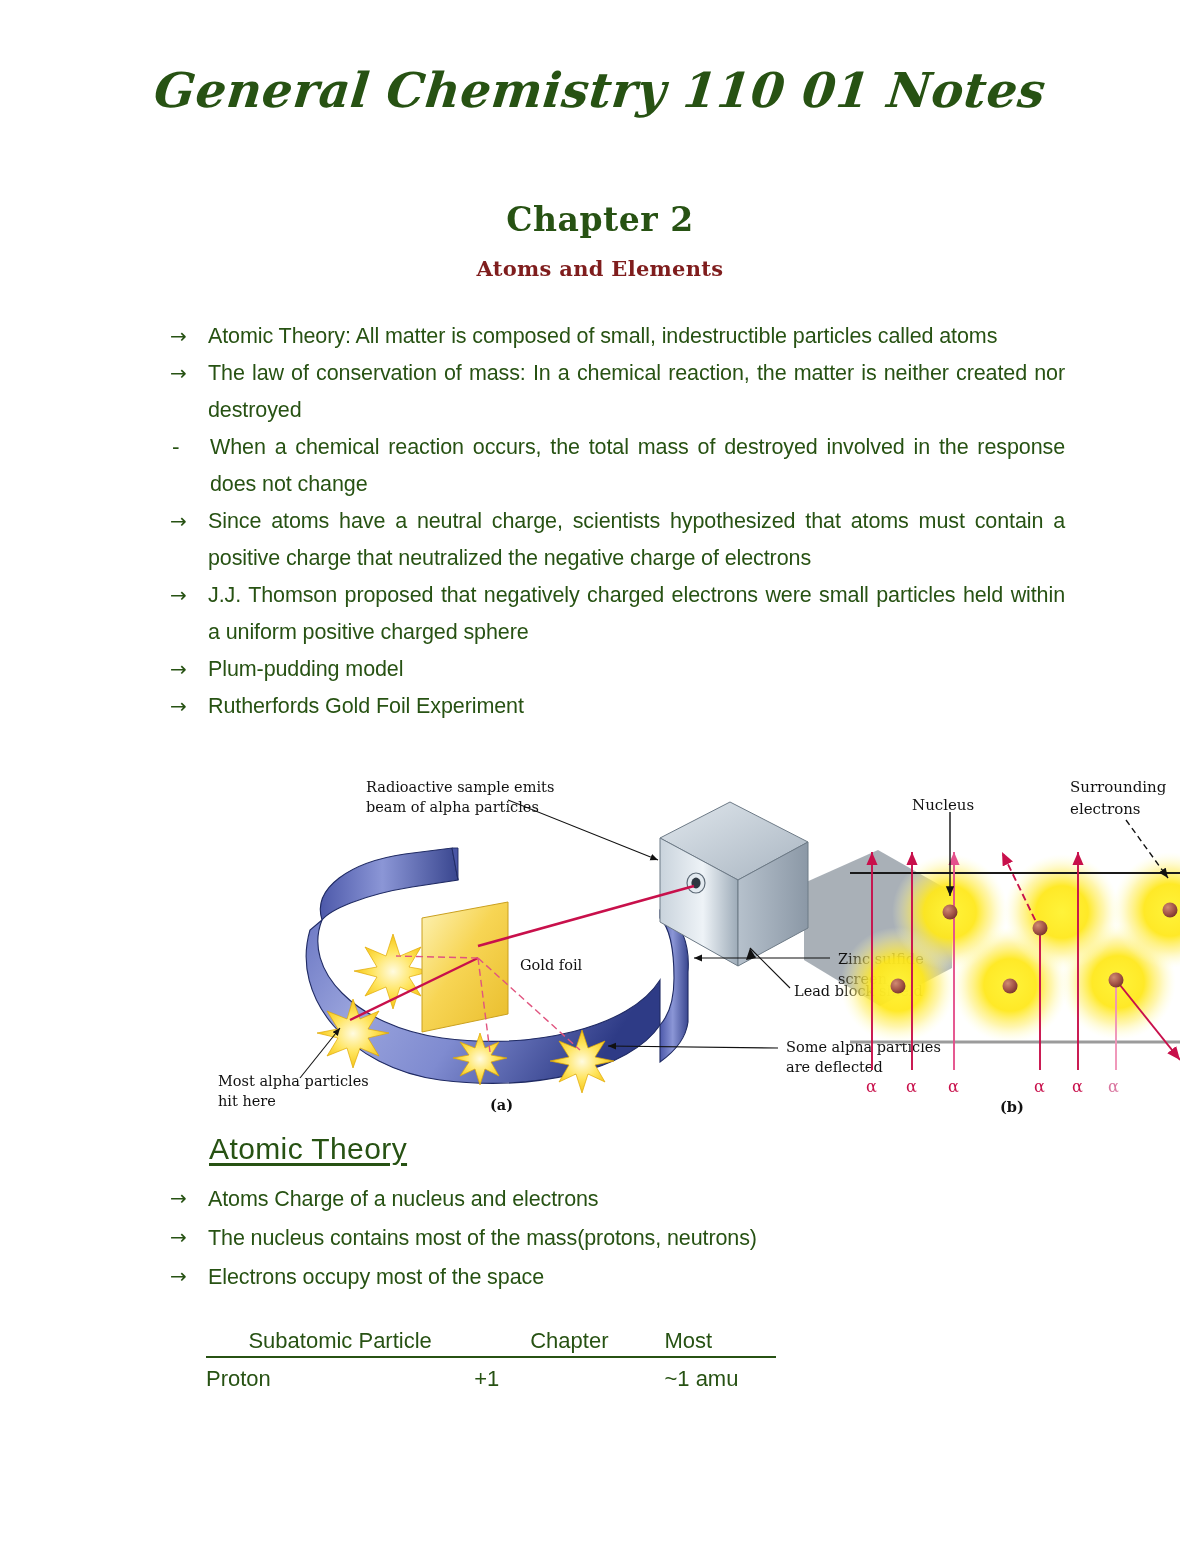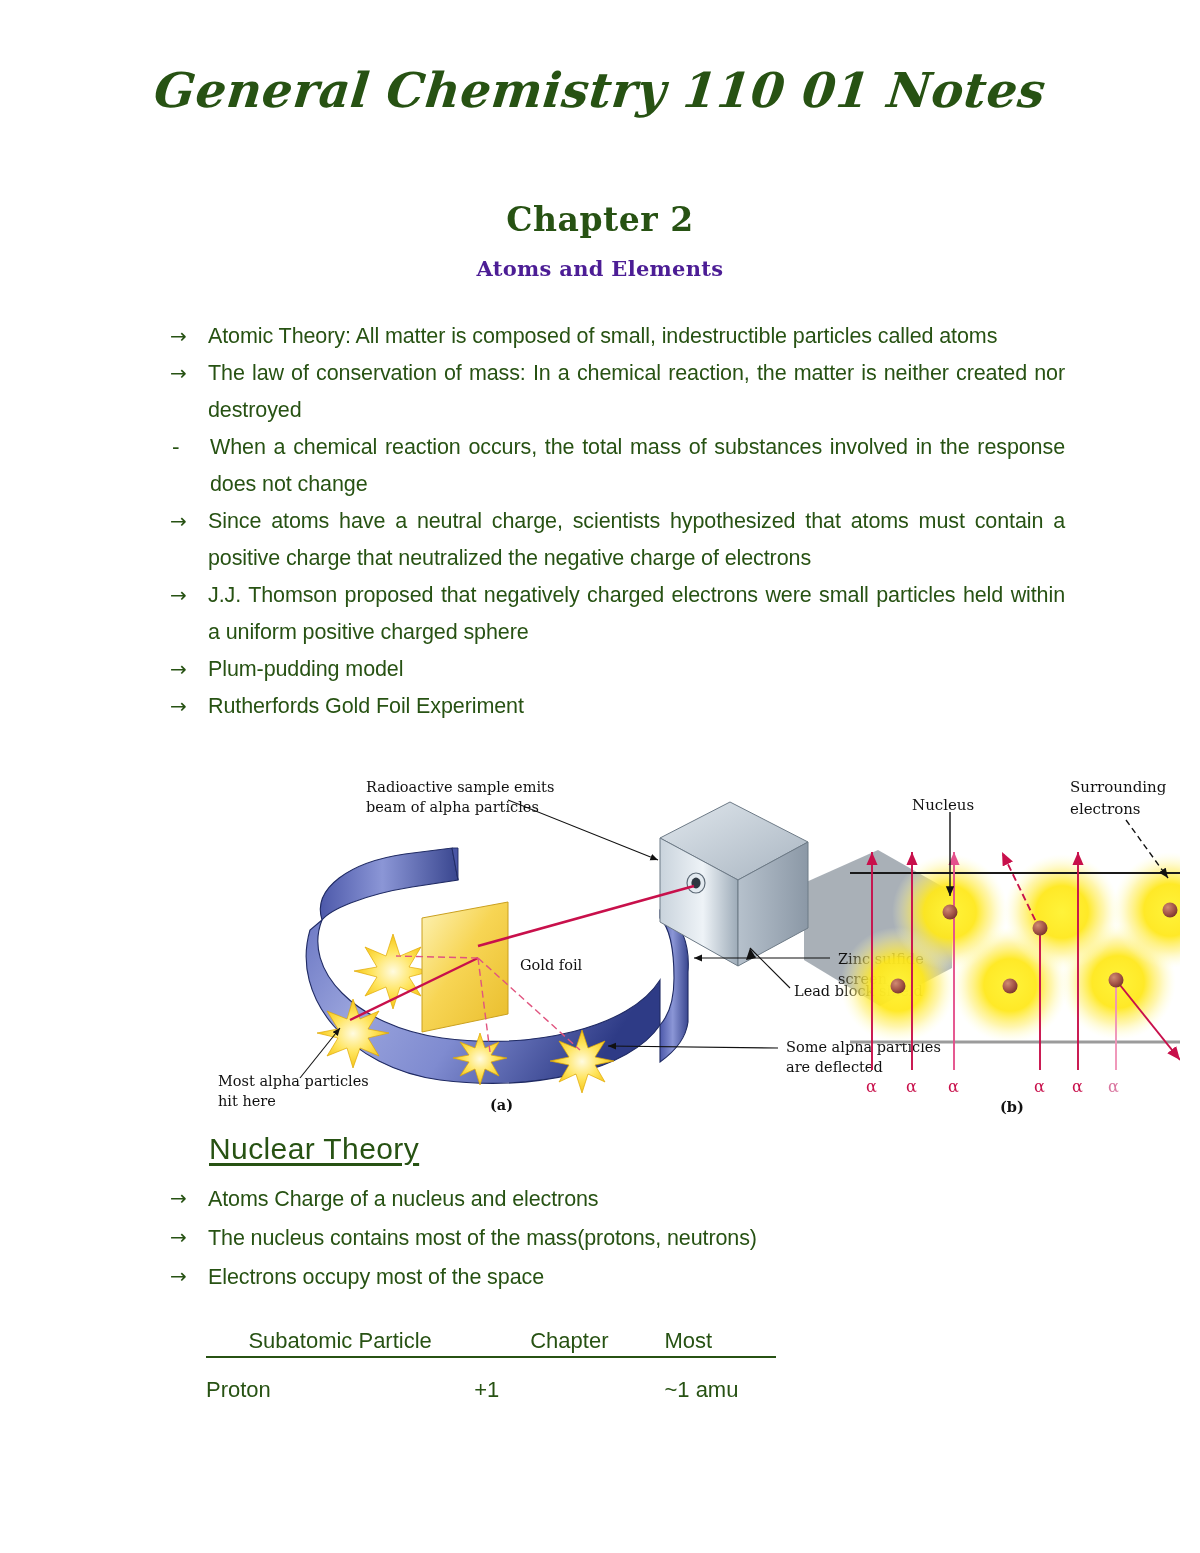--- a/index.html
+++ b/index.html
@@ -53,21 +53,21 @@
   }
   .chapter-subtitle {
     position: absolute;
     top: 256px;
     left: 0;
     width: 1200px;
     text-align: center;
     font-family: "DejaVu Serif", serif;
     font-weight: bold;
     font-size: 21px;
-    color: #4c1d95;
+    color: #7f1d1d;
     letter-spacing: 0.3px;
   }
 
   
   .bullet-list {
     position: absolute;
     top: 318px;
     left: 170px;
     width: 895px;
   }
@@ -143,21 +143,21 @@
   }
   .particle-table th {
     text-align: center;
     font-weight: normal;
     padding: 0 0 2px 0;
     border-bottom: 2px solid #275213;
   }
   .particle-table th.c-charge { padding-left: 0px; }
   .particle-table th.c-mass  { text-align: left; }
   .particle-table td {
-    padding: 19px 0 0 0;
+    padding: 8px 0 0 0;
     vertical-align: top;
   }
   .col-particle { width: 290px; }
   .col-charge   { width: 205px; }
   .col-mass     { width: 120px; }
 </style>
 </head>
 <body>
 
 <div class="page">
@@ -174,21 +174,21 @@
       <span class="bullet-text">Atomic Theory: All matter is composed of small, indestructible particles called atoms</span>
     </div>
 
     <div class="bullet-row">
       <span class="bullet-mark">→</span>
       <span class="bullet-text">The law of conservation of mass: In a chemical reaction, the matter is neither created nor destroyed</span>
     </div>
 
     <div class="bullet-row">
       <span class="bullet-mark dash">-</span>
-      <span class="bullet-text">When a chemical reaction occurs, the total mass of substances involved in the response does not change</span>
+      <span class="bullet-text">When a chemical reaction occurs, the total mass of destroyed involved in the response does not change</span>
     </div>
 
     <div class="bullet-row">
       <span class="bullet-mark">→</span>
       <span class="bullet-text">Since atoms have a neutral charge, scientists hypothesized that atoms must contain a positive charge that neutralized the negative charge of electrons</span>
     </div>
 
     <div class="bullet-row">
       <span class="bullet-mark">→</span>
       <span class="bullet-text">J.J. Thomson proposed that negatively charged electrons were small particles held within a uniform positive charged sphere</span>
@@ -377,21 +377,21 @@
         <text x="258" y="322" font-family="DejaVu Serif, serif" font-size="16" fill="#d9759f">α</text>
 
         <text x="62" y="40" font-family="DejaVu Serif, serif" font-size="15" fill="#111111">Nucleus</text>
         <text x="220" y="22" font-family="DejaVu Serif, serif" font-size="15" fill="#111111">Surrounding</text>
         <text x="220" y="44" font-family="DejaVu Serif, serif" font-size="15" fill="#111111">electrons</text>
         <text x="150" y="342" font-family="DejaVu Serif, serif" font-size="14.5" font-weight="bold" fill="#111111">(b)</text>
       </g>
     </svg>
   </div>
 
-  <div class="section-heading">Nuclear Theory</div>
+  <div class="section-heading">Atomic Theory</div>
 
   <div class="nt-list">
     <div class="bullet-row">
       <span class="bullet-mark">→</span>
       <span class="bullet-text nojust">Atoms Charge of a nucleus and electrons</span>
     </div>
     <div class="bullet-row">
       <span class="bullet-mark">→</span>
       <span class="bullet-text nojust">The nucleus contains most of the mass(protons, neutrons)</span>
     </div>

